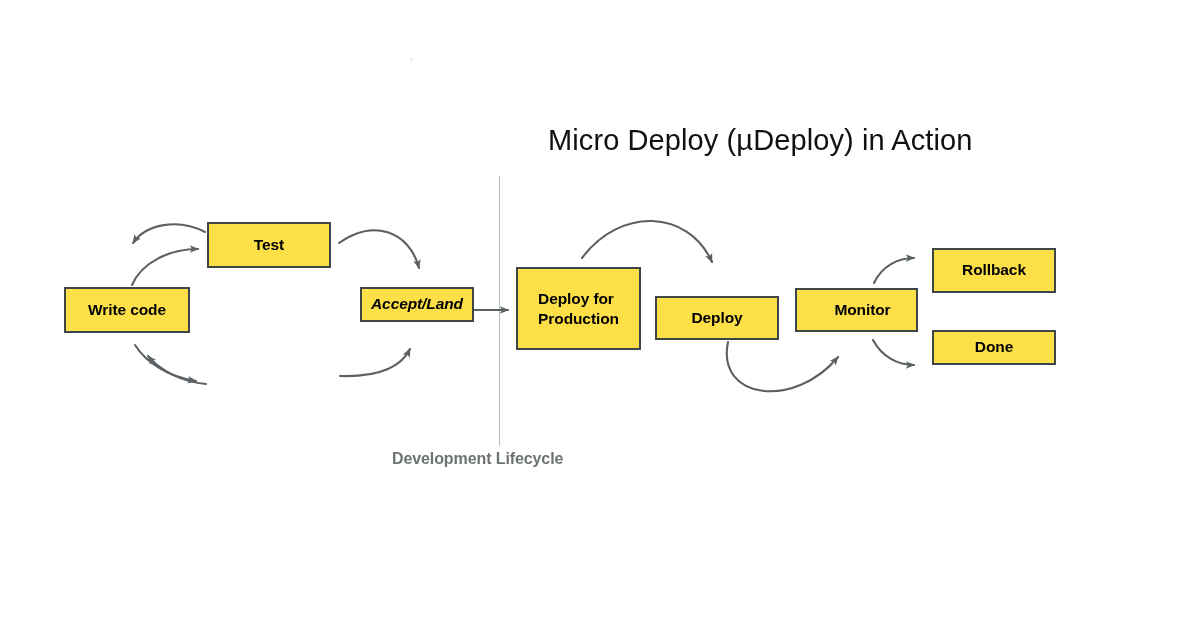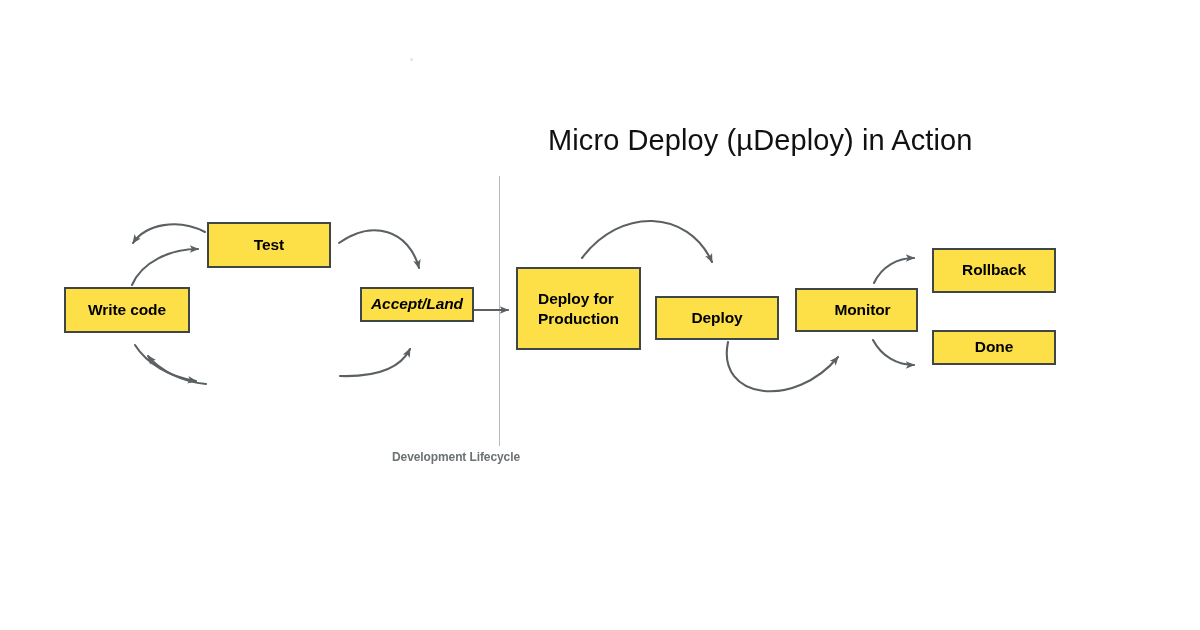--- a/index.html
+++ b/index.html
@@ -60,21 +60,21 @@
     left: 499px;
     top: 176px;
     width: 1px;
     height: 270px;
     background: #b9bcbd;
   }
   .section-caption {
     position: absolute;
     left: 392px;
     top: 450px;
-    font-size: 12px;
+    font-size: 16px;
     font-weight: bold;
     color: #6c7274;
     white-space: nowrap;
     letter-spacing: -0.1px;
   }
   .stray-mark {
     position: absolute;
     left: 410px;
     top: 58px;
     width: 3px;

